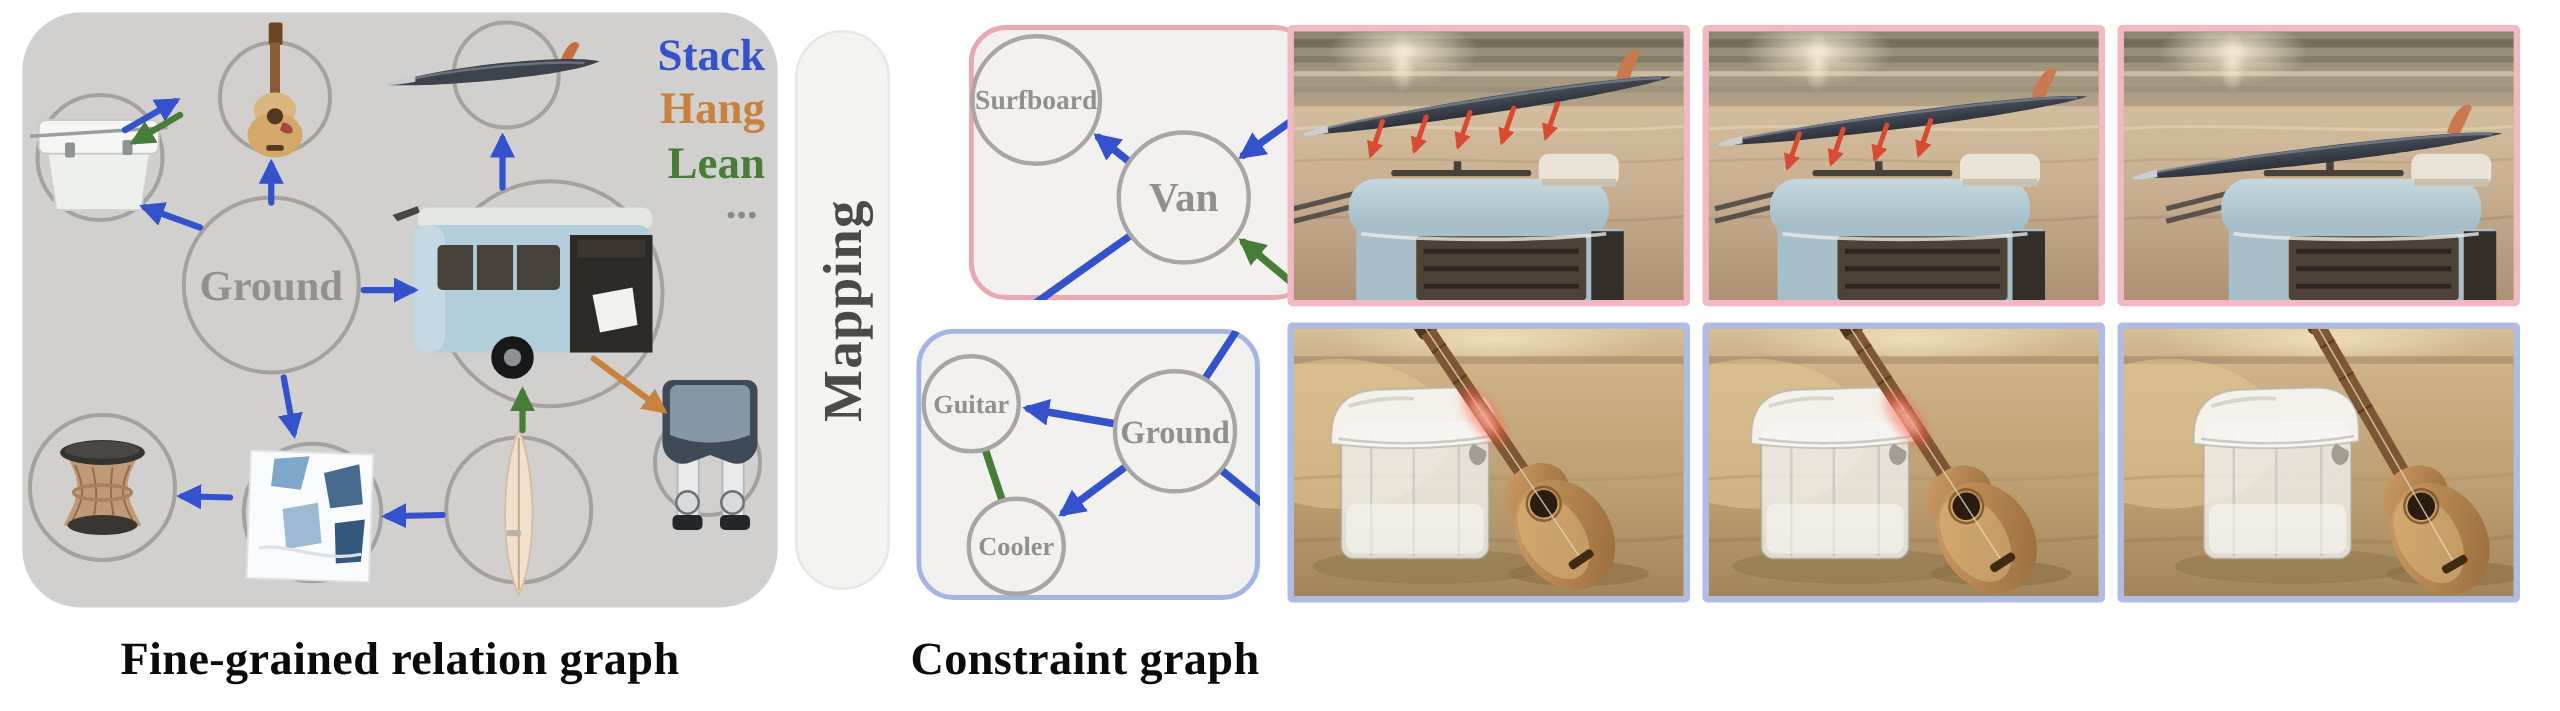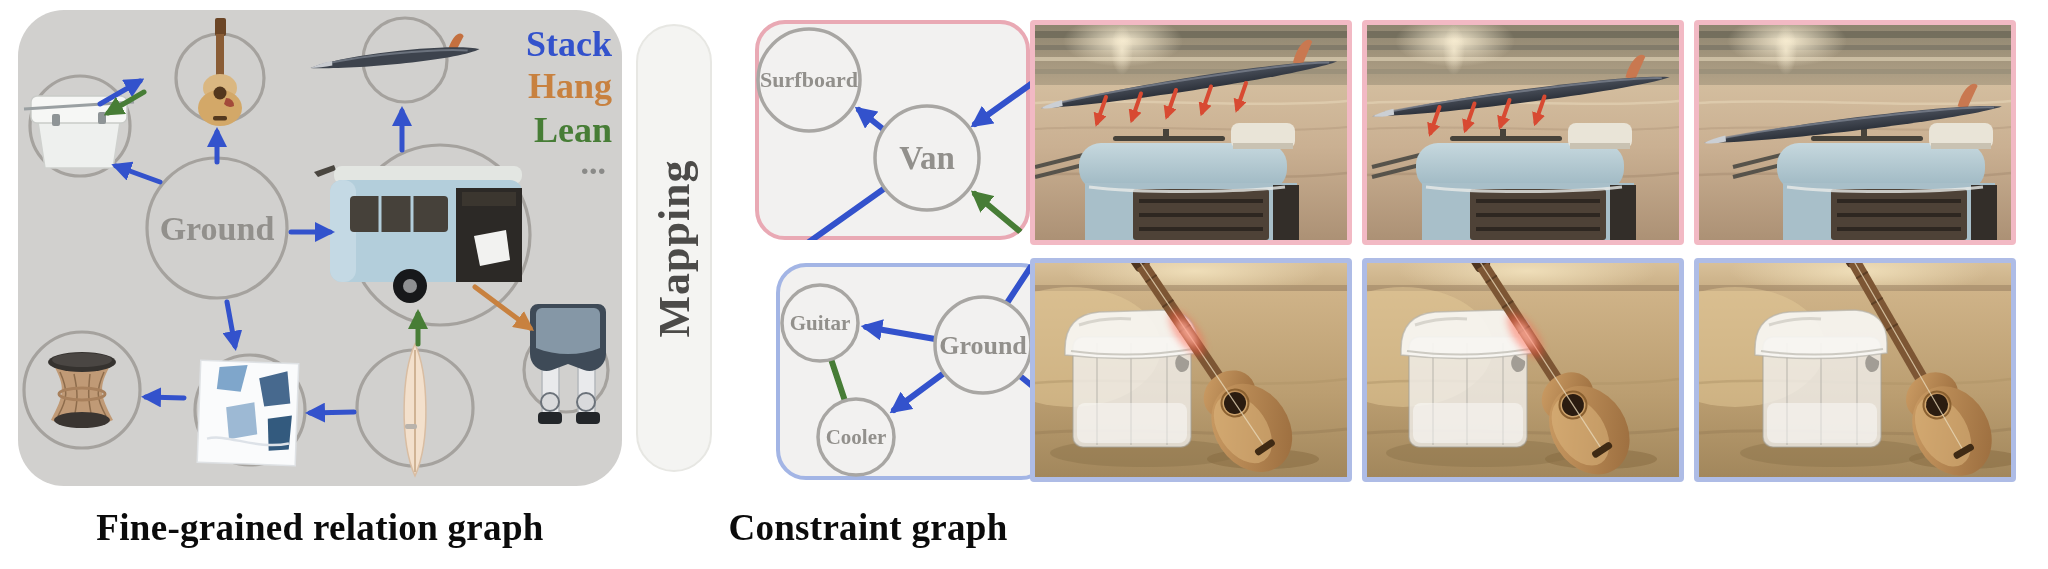--- a/index.html
+++ b/index.html
@@ -10,22 +10,22 @@
                   background:#d1d0ce;border-radius:46px;}
   .relation-panel svg{position:absolute;left:0;top:0;}
   
   .mapping-pill{position:absolute;left:636px;top:24px;width:76px;height:448px;
                 background:#f4f4f2;border:2px solid #e7e7e3;border-radius:38px;
                 box-sizing:border-box;display:flex;align-items:center;justify-content:center;}
   .mapping-text{transform:rotate(-90deg);transform-origin:center;white-space:nowrap;
                 font-size:44px;font-weight:bold;color:#4c4b49;letter-spacing:1px;}
   
   .cbox{position:absolute;}
-  .cbox.pink{left:755px;top:20px;width:275px;height:254px;}
-  .cbox.blue{left:776px;top:263px;width:275px;height:217px;text-align:center;}
+  .cbox.pink{left:775px;top:20px;width:275px;height:254px;}
+  .cbox.blue{left:733px;top:263px;width:275px;height:217px;text-align:center;}
   
   .photo{position:absolute;box-sizing:border-box;border-radius:4px;overflow:hidden;background:#c9b295;}
   .photo.pink{border:5px solid var(--photo-pink,#f2b9c4);}
   .photo.blue{border:5px solid var(--photo-blue,#aebce6);}
   .photo svg{display:block;width:100%;height:100%;}
   
   .caption{position:absolute;top:500px;height:54px;display:flex;align-items:center;justify-content:center;
            font-weight:bold;font-size:37px;color:#0b0b0b;letter-spacing:0.3px;}
   .caption.relation{left:18px;width:604px;}
   .caption.constraint{left:703px;width:330px;}

